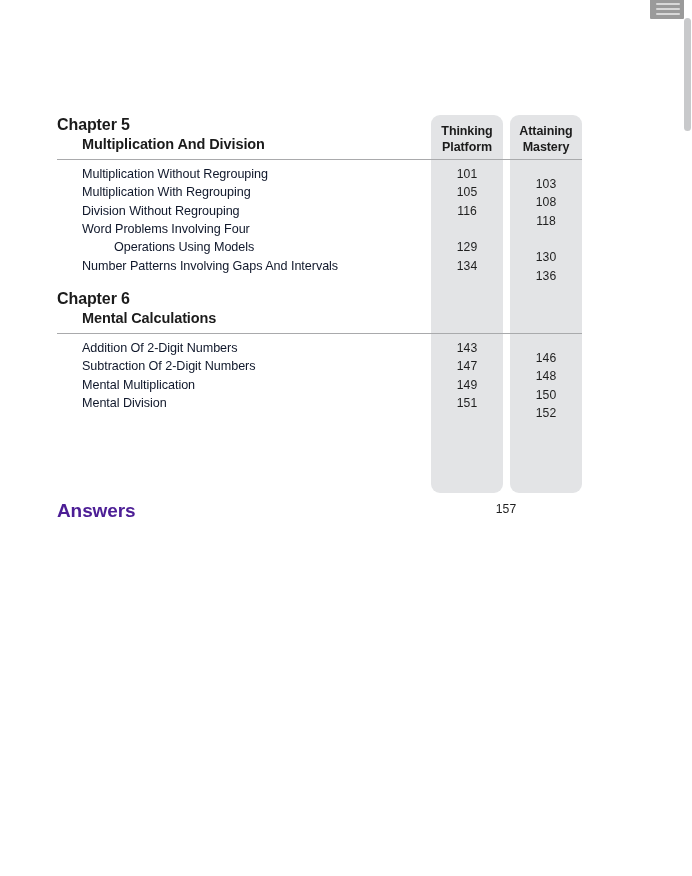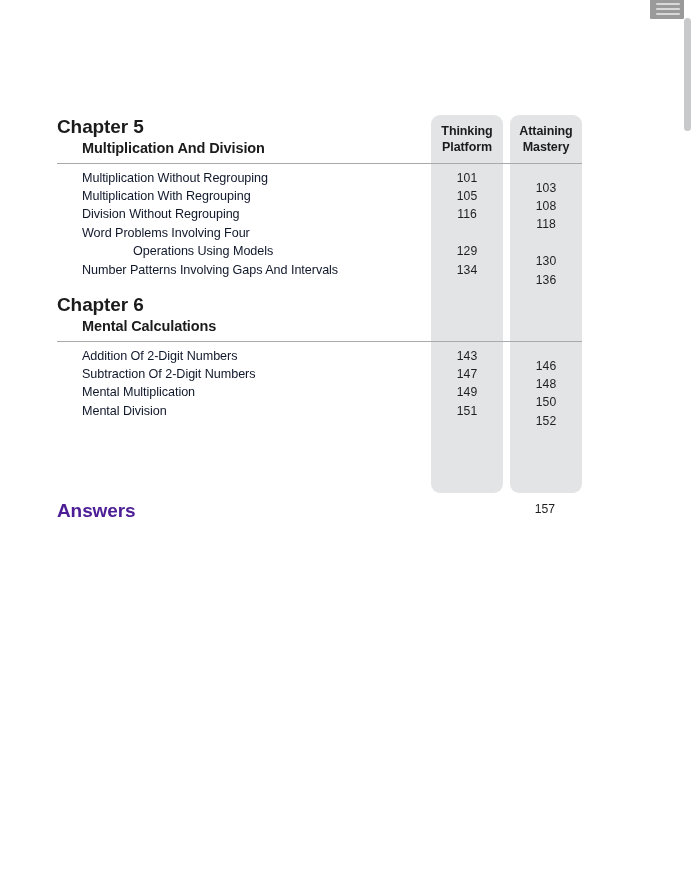--- a/index.html
+++ b/index.html
@@ -101,21 +101,21 @@
   }
   #col-header-1 { left: 374px; }
   #col-header-2 { left: 453px; }
 
   .rows { position: relative; z-index: 2; }
 
   
   .chapter { position: relative; }
 
   .chapter-number {
-    font-size: 19px;
+    font-size: 16px;
     font-weight: bold;
     color: #1b1b1b;
     letter-spacing: -0.1px;
     line-height: 1.25;
   }
   .chapter-title {
     font-size: 14.5px;
     font-weight: bold;
     color: #1b1b1b;
     margin-left: 25px;
@@ -139,21 +139,21 @@
   }
   .entry .label {
     position: absolute;
     left: 25px;
     top: 0;
     font-size: 12.6px;
     color: #0f172a;
     letter-spacing: -0.05px;
     white-space: nowrap;
   }
-  .entry .label.indent { left: 76px; }
+  .entry .label.indent { left: 57px; }
   .entry .pg {
     position: absolute;
     top: 0;
     width: 72px;
     text-align: center;
     font-size: 12.2px;
     color: #1f1f1f;
   }
   .entry .pg.c1 { left: 374px; }
   .entry .pg.c2 { left: 453px; margin-top: 10px; }
@@ -172,24 +172,24 @@
     position: absolute;
     left: 0;
     top: 0;
     font-size: 19px;
     font-weight: bold;
     color: #4c1d95;
     letter-spacing: -0.1px;
   }
   #answers-page {
     position: absolute;
-    left: 426px;
+    left: 413px;
     top: 2px;
     width: 72px;
-    text-align: right;
+    text-align: center;
     font-size: 12.2px;
     color: #1f1f1f;
   }
 </style>
 </head>
 <body>
 
 <div id="page">
 
   <div id="toc">

